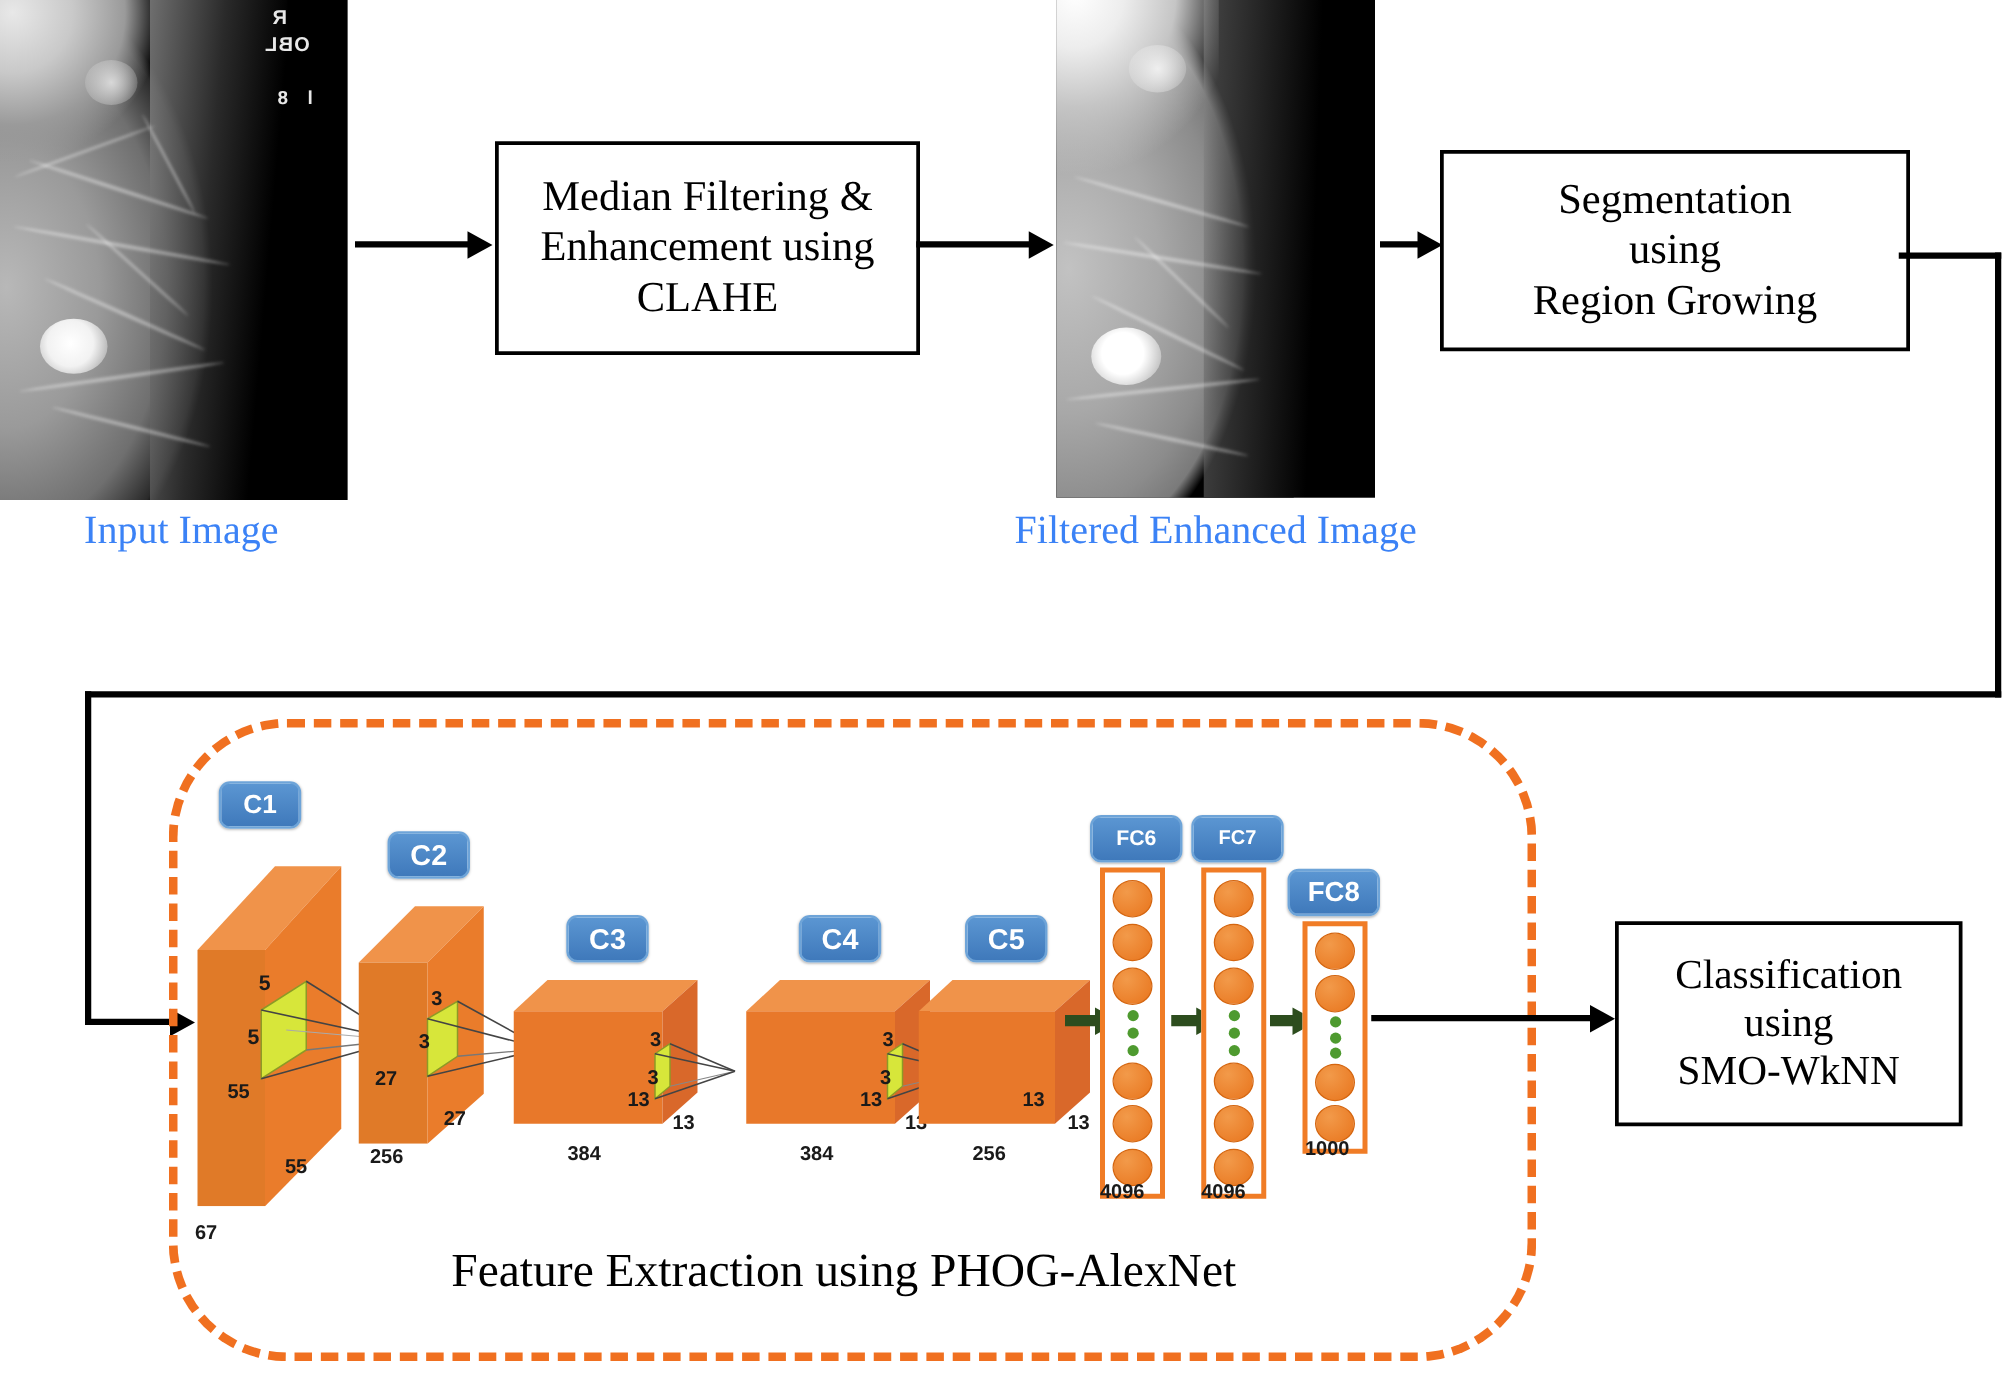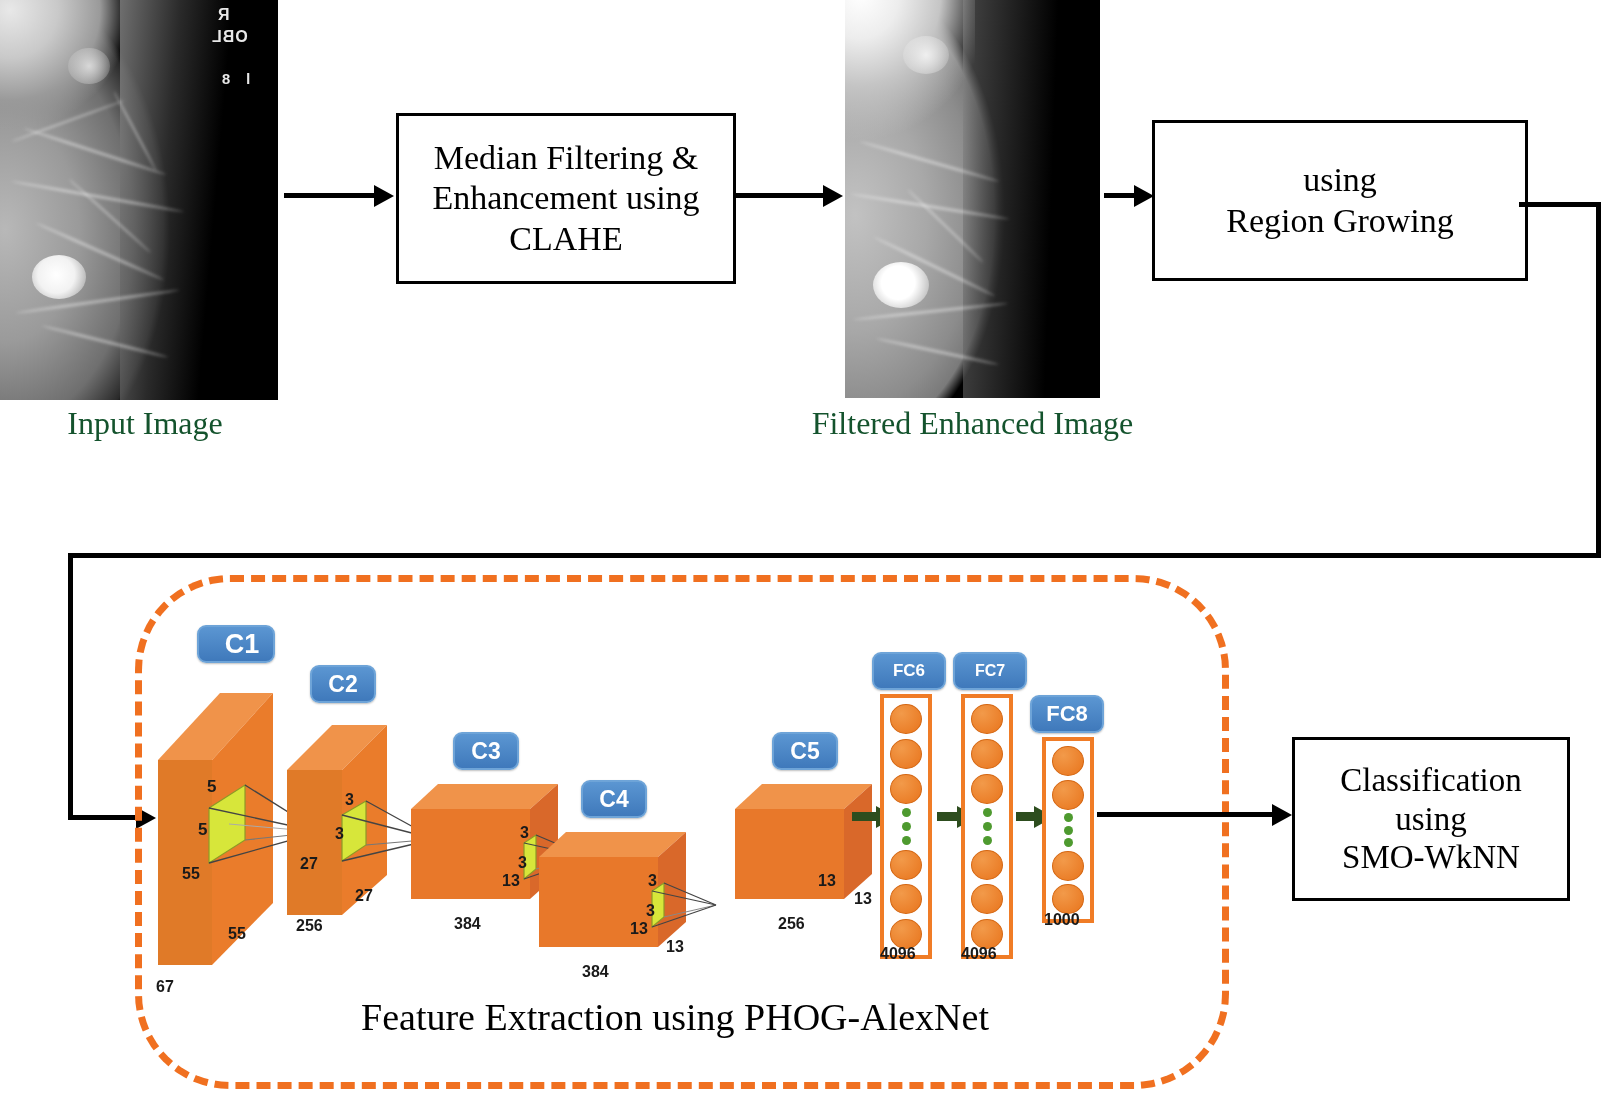--- a/index.html
+++ b/index.html
@@ -15,21 +15,21 @@
                  font-weight:700;transform:scaleX(-1);letter-spacing:1px;}
   .strand{position:absolute;background:rgba(255,255,255,.40);border-radius:50%;
           filter:blur(1.4px);}
 
   
   .pbox{position:absolute;border:3px solid #000;background:#fff;
         display:flex;align-items:center;justify-content:center;text-align:center;
         color:#000;line-height:1.18;}
 
   
-  .caption{position:absolute;text-align:center;color:#14532d;white-space:nowrap;}
+  .caption{position:absolute;text-align:center;color:#3b82f6;white-space:nowrap;}
 
   
   .hline{position:absolute;background:#000;height:5px;}
   .vline{position:absolute;background:#000;width:5px;}
   .arrowhead{position:absolute;width:0;height:0;
              border-top:11px solid transparent;border-bottom:11px solid transparent;
              border-left:20px solid #000;}
 
   
   .dashbox{position:absolute;border:7px dashed #f07020;border-radius:95px;
@@ -119,37 +119,38 @@
 </div>
 
 <div class="hline" style="left:733px;top:193px;width:92px;"></div>
 <div class="arrowhead" style="left:823px;top:185px;"></div>
 
 <div class="hline" style="left:1104px;top:193px;width:42px;"></div>
 <div class="arrowhead" style="left:1134px;top:185px;"></div>
 
 <div class="pbox" style="left:1152px;top:120px;width:370px;height:155px;font-size:34px;">
   <div>
+    <div>Segmentation</div>
     <div>using</div>
     <div>Region Growing</div>
   </div>
 </div>
 
 <div class="hline" style="left:1519px;top:202px;width:82px;"></div>
 <div class="vline" style="left:1596px;top:202px;height:356px;"></div>
 <div class="hline" style="left:68px;top:553px;width:1533px;"></div>
 <div class="vline" style="left:68px;top:553px;height:265px;"></div>
 <div class="hline" style="left:68px;top:815px;width:72px;"></div>
 <div class="arrowhead" style="left:136px;top:807px;"></div>
 
 <div class="dashbox" style="left:135px;top:575px;width:1080px;height:500px;"></div>
 <div class="dashlabel" style="left:135px;top:995px;width:1080px;font-size:38px;">Feature Extraction using PHOG-AlexNet</div>
 
 <div class="cnn" style="left:150px;top:625px;width:140px;height:340px;">
-  <div class="badge" style="left:47px;top:0px;width:62px;height:34px;font-size:27px;padding-left:12px;">
+  <div class="badge" style="left:25px;top:0px;width:62px;height:34px;font-size:21px;">
     <span>C1</span>
   </div>
 
   <svg width="140" height="320" style="position:absolute;left:0;top:20px;">
     <polygon points="8,115 70,48 123,48 62,115" fill="#f0934a"></polygon>
     <polygon points="8,115 62,115 62,320 8,320" fill="#e07a28"></polygon>
     <polygon points="62,115 123,48 123,258 62,320" fill="#ea7c2b"></polygon>
   </svg>
 
   <svg width="140" height="130" style="position:absolute;left:45px;top:155px;">
@@ -206,21 +207,21 @@
     <line x1="20" y1="42" x2="72" y2="30" stroke="#888" stroke-width="1"></line>
     <line x1="8" y1="52" x2="72" y2="30" stroke="#444" stroke-width="1.2"></line>
   </svg>
   <span class="dim" style="left:112px;top:92px;font-size:16px;">3</span>
   <span class="dim" style="left:110px;top:122px;font-size:16px;">3</span>
   <span class="dim" style="left:94px;top:140px;font-size:16px;">13</span>
   <span class="dim" style="left:130px;top:158px;font-size:16px;">13</span>
   <span class="dim" style="left:46px;top:183px;font-size:16px;">384</span>
 </div>
 
-<div class="cnn" style="left:536px;top:732px;width:160px;height:160px;margin-top:48px;">
+<div class="cnn" style="left:594px;top:732px;width:160px;height:160px;">
   <div class="badge" style="left:45px;top:0px;width:62px;height:34px;font-size:23px;">
     <span>C4</span>
   </div>
   <svg width="160" height="130" style="position:absolute;left:0;top:42px;">
     <polygon points="3,35 30,10 150,10 122,35" fill="#f0934a"></polygon>
     <polygon points="3,35 122,35 122,125 3,125" fill="#e8782a"></polygon>
     <polygon points="122,35 150,10 150,100 122,125" fill="#d9682a"></polygon>
   </svg>
   <svg width="80" height="80" style="position:absolute;left:108px;top:95px;">
     <polygon points="8,16 20,8 20,42 8,52" fill="#d7e63a" stroke="#8d9a26" stroke-width="1.2"></polygon>

